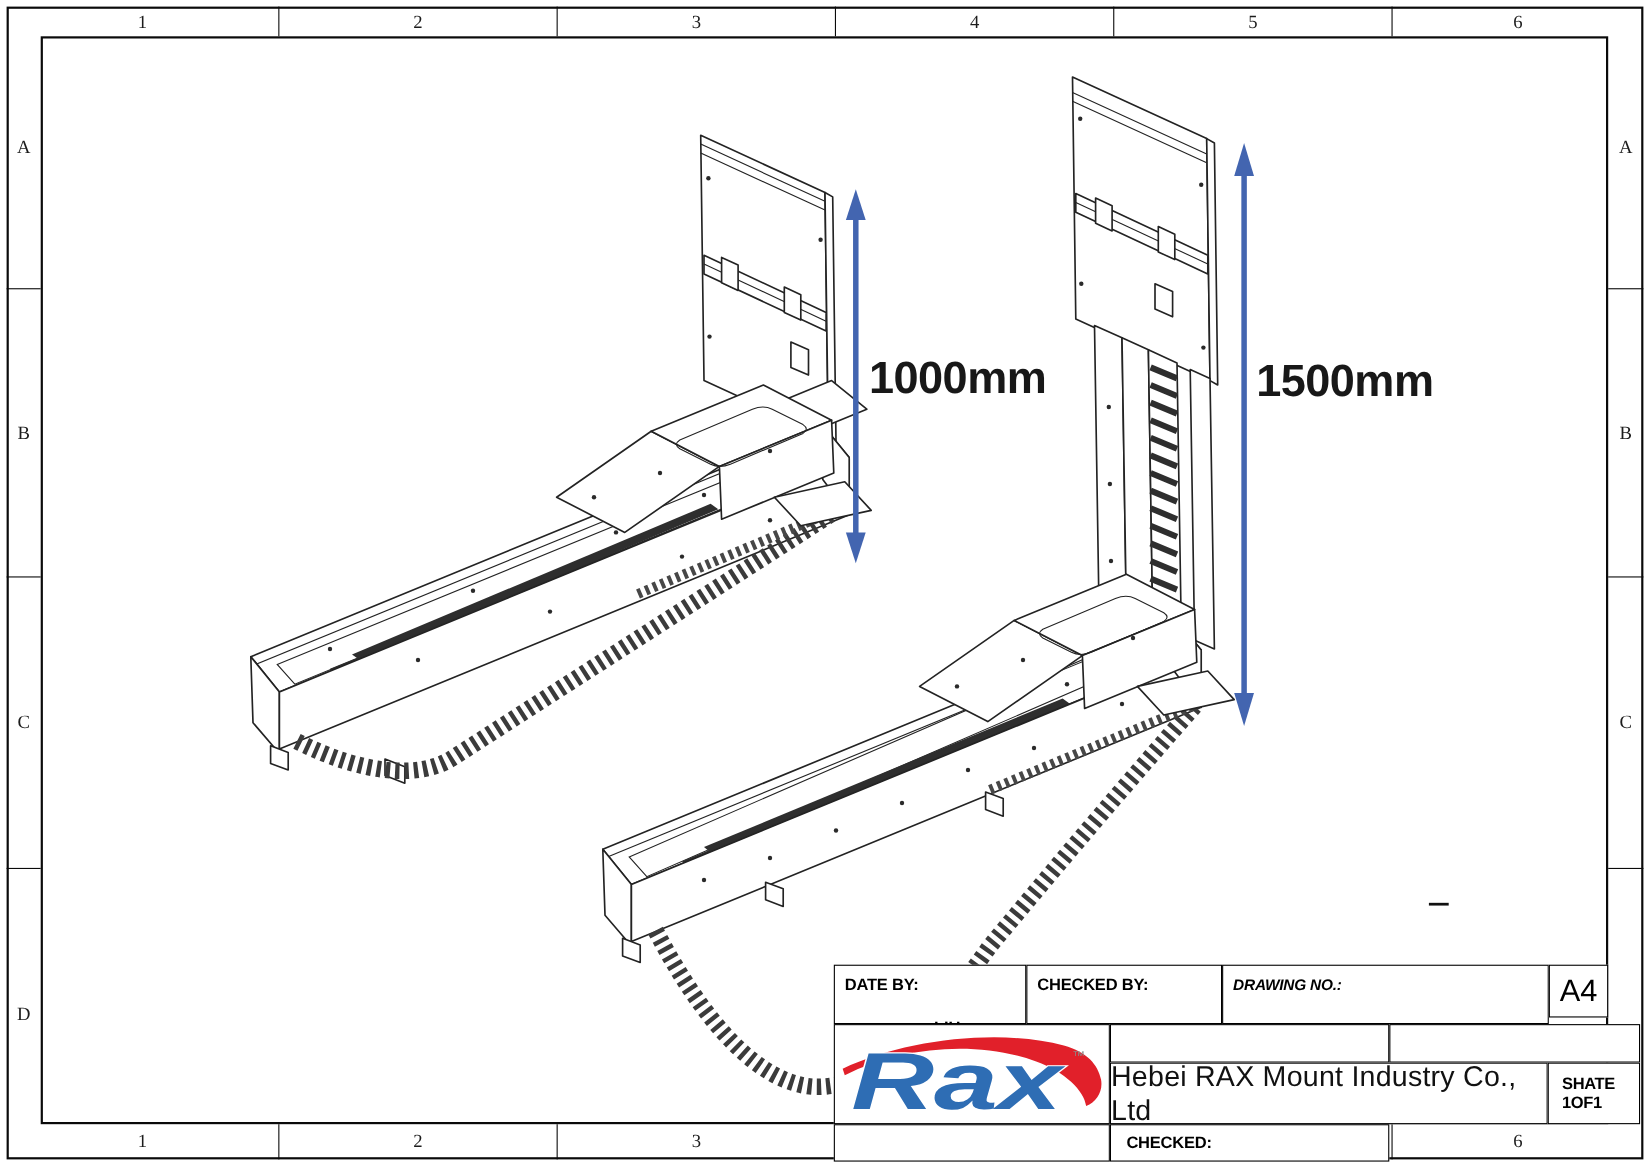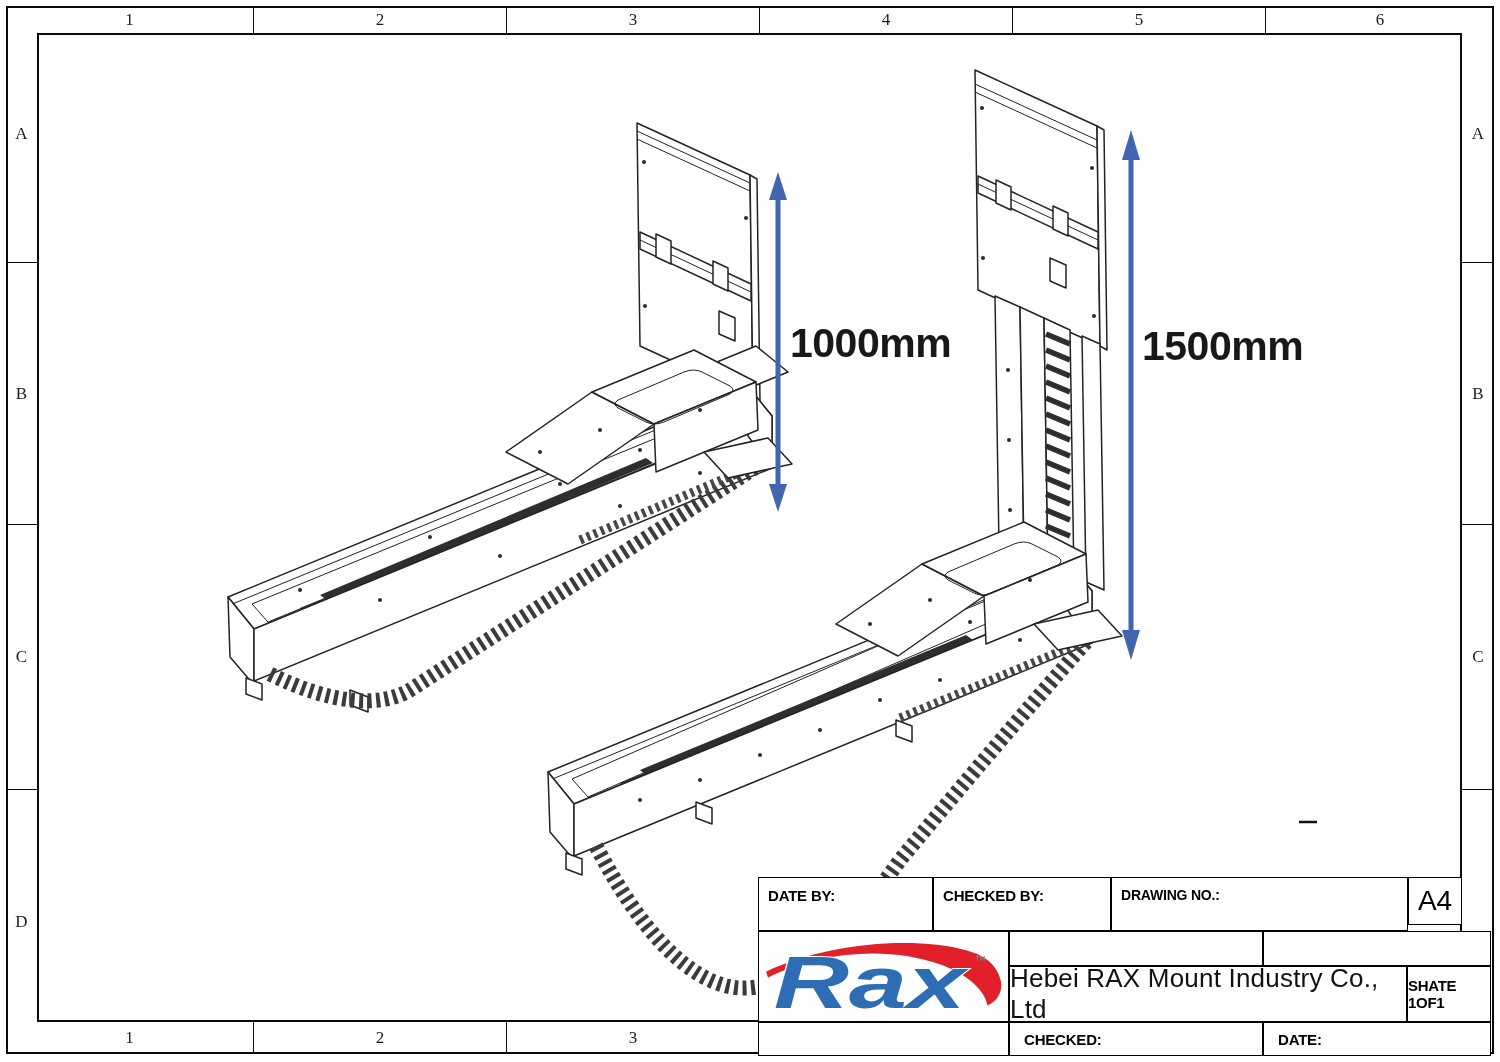--- a/index.html
+++ b/index.html
@@ -27,21 +27,21 @@
   .strip.v .strip-cell:last-child{border-bottom:none;}
   .tb-cell{
     background:#ffffff;border:1.6px solid #000;color:#000;
     display:flex;align-items:flex-start;padding:9px 0 0 9px;z-index:5;
   }
   .tb-label{font-weight:bold;font-size:15px;letter-spacing:-0.2px;white-space:pre;}
   .tb-value{font-weight:bold;font-size:15px;margin-left:14px;margin-top:39px;}
   .tb-center{align-items:center;justify-content:center;padding:0;}
   .tb-a4{font-size:28px;font-weight:normal;}
   .tb-company{font-size:26px;font-weight:normal;letter-spacing:0.2px;color:#111;}
-  .tb-sheet{font-size:15px;font-weight:bold;letter-spacing:-0.3px;}
+  .tb-sheet{font-size:15px;font-weight:bold;letter-spacing:-0.3px;margin-left:12px;}
   .tb-mid{align-items:center;padding-top:0;}
   svg{display:block;}
   #drawing{z-index:2;pointer-events:none;}
   .ln{fill:#ffffff;stroke:var(--c-line);stroke-width:1.5;stroke-linejoin:round;}
   .ln-thin{fill:none;stroke:var(--c-line);stroke-width:1;}
   .rail{fill:#2e2e2e;stroke:none;}
   .chain{fill:none;stroke:#3b3b3b;stroke-width:15;stroke-dasharray:4 4.5;}
   .chain2{fill:none;stroke:#474747;stroke-width:9;stroke-dasharray:3.5 4;}
   .dot{fill:#2a2a2a;stroke:none;}
   .dim-line{stroke:var(--c-arrow);stroke-width:5;}
@@ -230,21 +230,21 @@
     <path d="M1299,822 L1317,822" stroke="#111" stroke-width="2.5"></path>
   </svg>
 
   <div class="abs tb-cell" style="left:758px;top:877px;width:175px;height:54px;">
     <span class="tb-label">DATE BY:</span>
     <span class="tb-value">LIU</span>
   </div>
   <div class="abs tb-cell" style="left:933px;top:877px;width:178px;height:54px;">
     <span class="tb-label">CHECKED BY:</span>
   </div>
-  <div class="abs tb-cell" style="left:1111px;top:877px;width:297px;height:54px;">
+  <div class="abs tb-cell" style="left:1111px;top:877px;width:297px;height:54px;font-style:italic;">
     <span class="tb-label" style="font-size:14px;">DRAWING NO.:</span>
   </div>
   <div class="abs tb-cell tb-center" style="left:1408px;top:877px;width:54px;height:48px;">
     <span class="tb-a4">A4</span>
   </div>
 
   <div class="abs tb-cell tb-center" style="left:758px;top:931px;width:251px;height:91px;">
     <svg width="247" height="87" viewBox="0 0 251 90">
       <path d="M4,40 C62,12 152,2 212,18 C234,24 244,36 247,50 C249,61 243,71 233,75 C231,60 213,43 186,33 C130,13 60,19 6,46 Z" style="fill:var(--c-logo-red)"></path>
       <text x="12" y="78" textLength="198" lengthAdjust="spacingAndGlyphs" style="fill:var(--c-logo-blue);font-family:'Liberation Sans',sans-serif;font-weight:bold;font-style:italic;font-size:76px;paint-order:stroke;stroke:#ffffff;stroke-width:2px;">Rax</text>
@@ -259,17 +259,14 @@
     <span class="tb-company">Hebei RAX Mount Industry Co., Ltd</span>
   </div>
   <div class="abs tb-cell tb-center" style="left:1407px;top:966px;width:84px;height:56px;">
     <span class="tb-sheet">SHATE 1OF1</span>
   </div>
 
   <div class="abs tb-cell" style="left:758px;top:1022px;width:251px;height:34px;"></div>
   <div class="abs tb-cell tb-mid" style="left:1009px;top:1022px;width:254px;height:34px;padding-left:14px;">
     <span class="tb-label">CHECKED:</span>
   </div>
-  <div class="abs tb-cell tb-mid" style="left:1263px;top:1022px;width:228px;height:34px;padding-left:14px;">
-    <span class="tb-label">DATE:</span>
-  </div>
 
 </div>
 
 </body></html>

